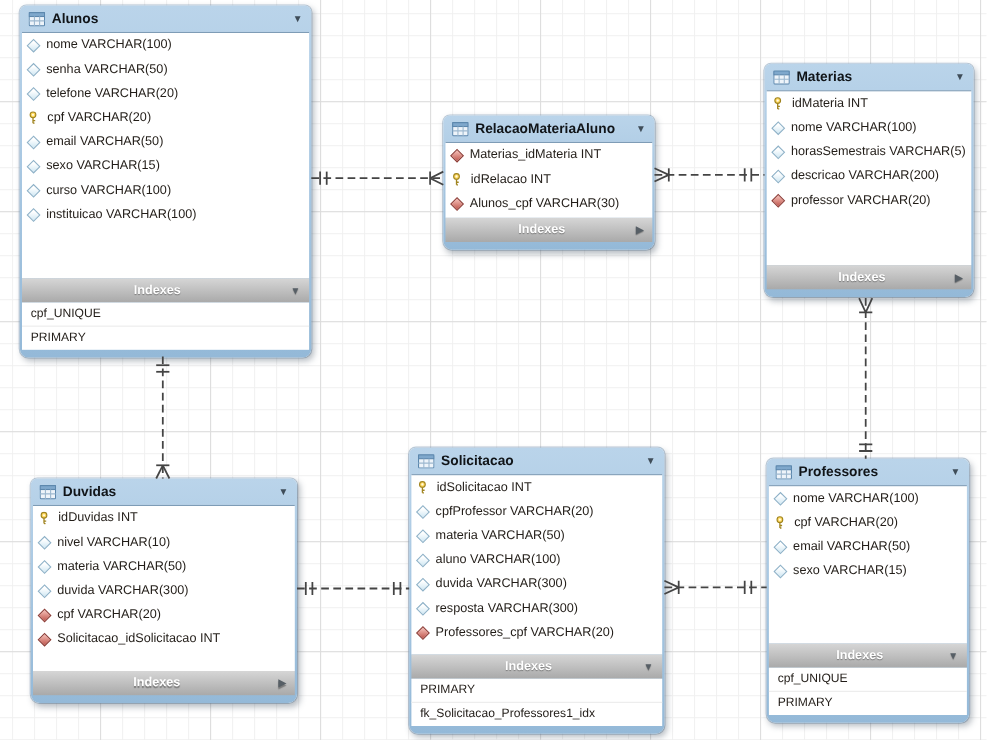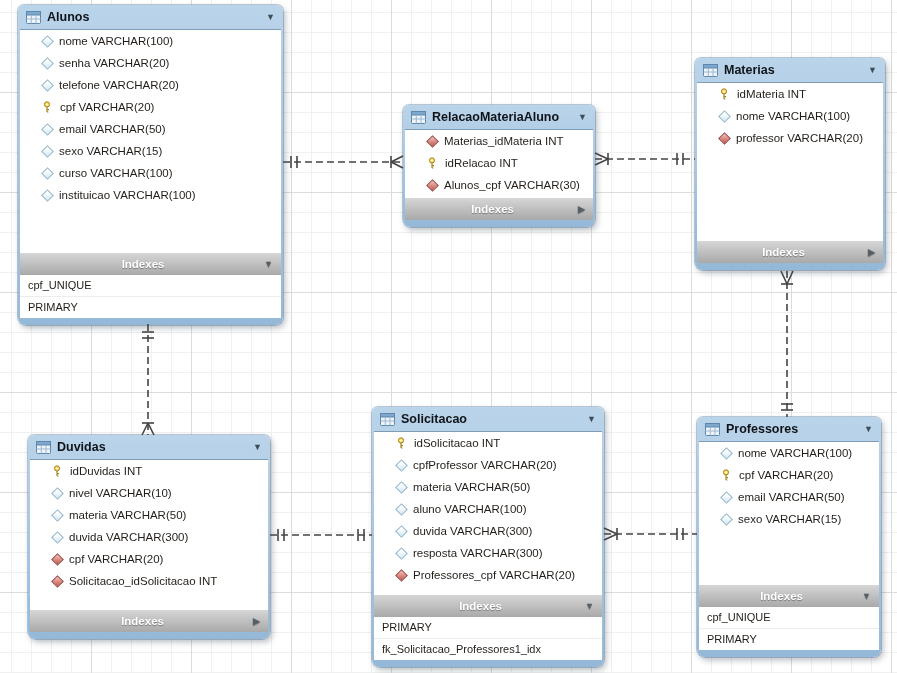--- a/index.html
+++ b/index.html
@@ -20,21 +20,21 @@
     border-radius:6px 6px 8px 8px;
     background:linear-gradient(#bad4ea,#94b9d8);
     padding:0 2px 7px 2px;
     box-shadow:2px 3px 6px rgba(70,85,100,.40),0 0 0 1px rgba(110,145,175,.45);
   }
   .thead{height:24px;display:flex;align-items:center;gap:6px;padding:0 6px;cursor:move;}
   .thead .ttl{flex:1;font-size:12.5px;font-weight:bold;color:#101418;white-space:nowrap;overflow:hidden;}
   .arrow{font-size:9px;color:#3f4d59;flex:0 0 auto;}
   .tico{flex:0 0 auto;display:block;}
   .tbody{background:#fff;overflow:hidden;border-top:1px solid #7e9cb6;}
-  .row{height:22px;display:flex;align-items:center;gap:7px;padding:0 22px;font-size:11.5px;color:#221d18;white-space:nowrap;}
+  .row{height:22px;display:flex;align-items:center;gap:7px;padding:0 5px;font-size:11.5px;color:#221d18;white-space:nowrap;}
   .dia{width:7px;height:7px;transform:rotate(45deg);flex:0 0 auto;margin-left:1px;}
   .dia.nul{background:linear-gradient(135deg,#ffffff 20%,#cfe7f3);border:1px solid #8fb2c8;}
   .dia.fk{background:linear-gradient(135deg,#efb3ab 15%,#bf564d);border:1px solid #8d3d37;}
   .keyic{width:12px;height:12px;flex:0 0 auto;margin-left:-1px;}
   .ibar{height:22px;display:flex;align-items:center;gap:6px;padding:0 8px;
     background:linear-gradient(#d6d6d6,#a9a9a9);
     color:#fff;font-weight:bold;font-size:11.5px;text-shadow:0 1px 1px rgba(0,0,0,.35);text-align:center;}
   .ibar .ilabel{flex:1;}
   .ibar .arrow{color:#575f66;}
   .ilist{background:#fff;}
@@ -60,21 +60,21 @@
       <span class="ttl">Alunos</span>
       <span class="arrow">▼</span>
     </div>
     <div class="tbody" style="height:223px;">
       <div class="row">
           <span class="dia nul"></span>
           <span>nome VARCHAR(100)</span>
         </div>
       <div class="row">
           <span class="dia nul"></span>
-          <span>senha VARCHAR(20)</span>
+          <span>senha VARCHAR(50)</span>
         </div>
       <div class="row">
           <span class="dia nul"></span>
           <span>telefone VARCHAR(20)</span>
         </div>
       <div class="row">
           <svg class="keyic" viewBox="0 0 12 12">
             <circle cx="6" cy="3.4" r="2.6" fill="#ffd95e" stroke="#a08420"></circle>
             <circle cx="6" cy="3.4" r="1" fill="#fffbe8"></circle>
             <path d="M6 6 V11 M6 8.7 H8 M6 11 H7.4" stroke="#a08420" stroke-width="1.2" fill="none"></path>
@@ -161,20 +161,28 @@
           <svg class="keyic" viewBox="0 0 12 12">
             <circle cx="6" cy="3.4" r="2.6" fill="#ffd95e" stroke="#a08420"></circle>
             <circle cx="6" cy="3.4" r="1" fill="#fffbe8"></circle>
             <path d="M6 6 V11 M6 8.7 H8 M6 11 H7.4" stroke="#a08420" stroke-width="1.2" fill="none"></path>
           </svg>
           <span>idMateria INT</span>
         </div>
       <div class="row">
           <span class="dia nul"></span>
           <span>nome VARCHAR(100)</span>
+        </div>
+      <div class="row">
+          <span class="dia nul"></span>
+          <span>horasSemestrais VARCHAR(5)</span>
+        </div>
+      <div class="row">
+          <span class="dia nul"></span>
+          <span>descricao VARCHAR(200)</span>
         </div>
       <div class="row">
           <span class="dia fk"></span>
           <span>professor VARCHAR(20)</span>
         </div>
     </div>
     <div class="ibar">
       <span class="ilabel">Indexes</span>
       <span class="arrow">▶</span>
     </div>

